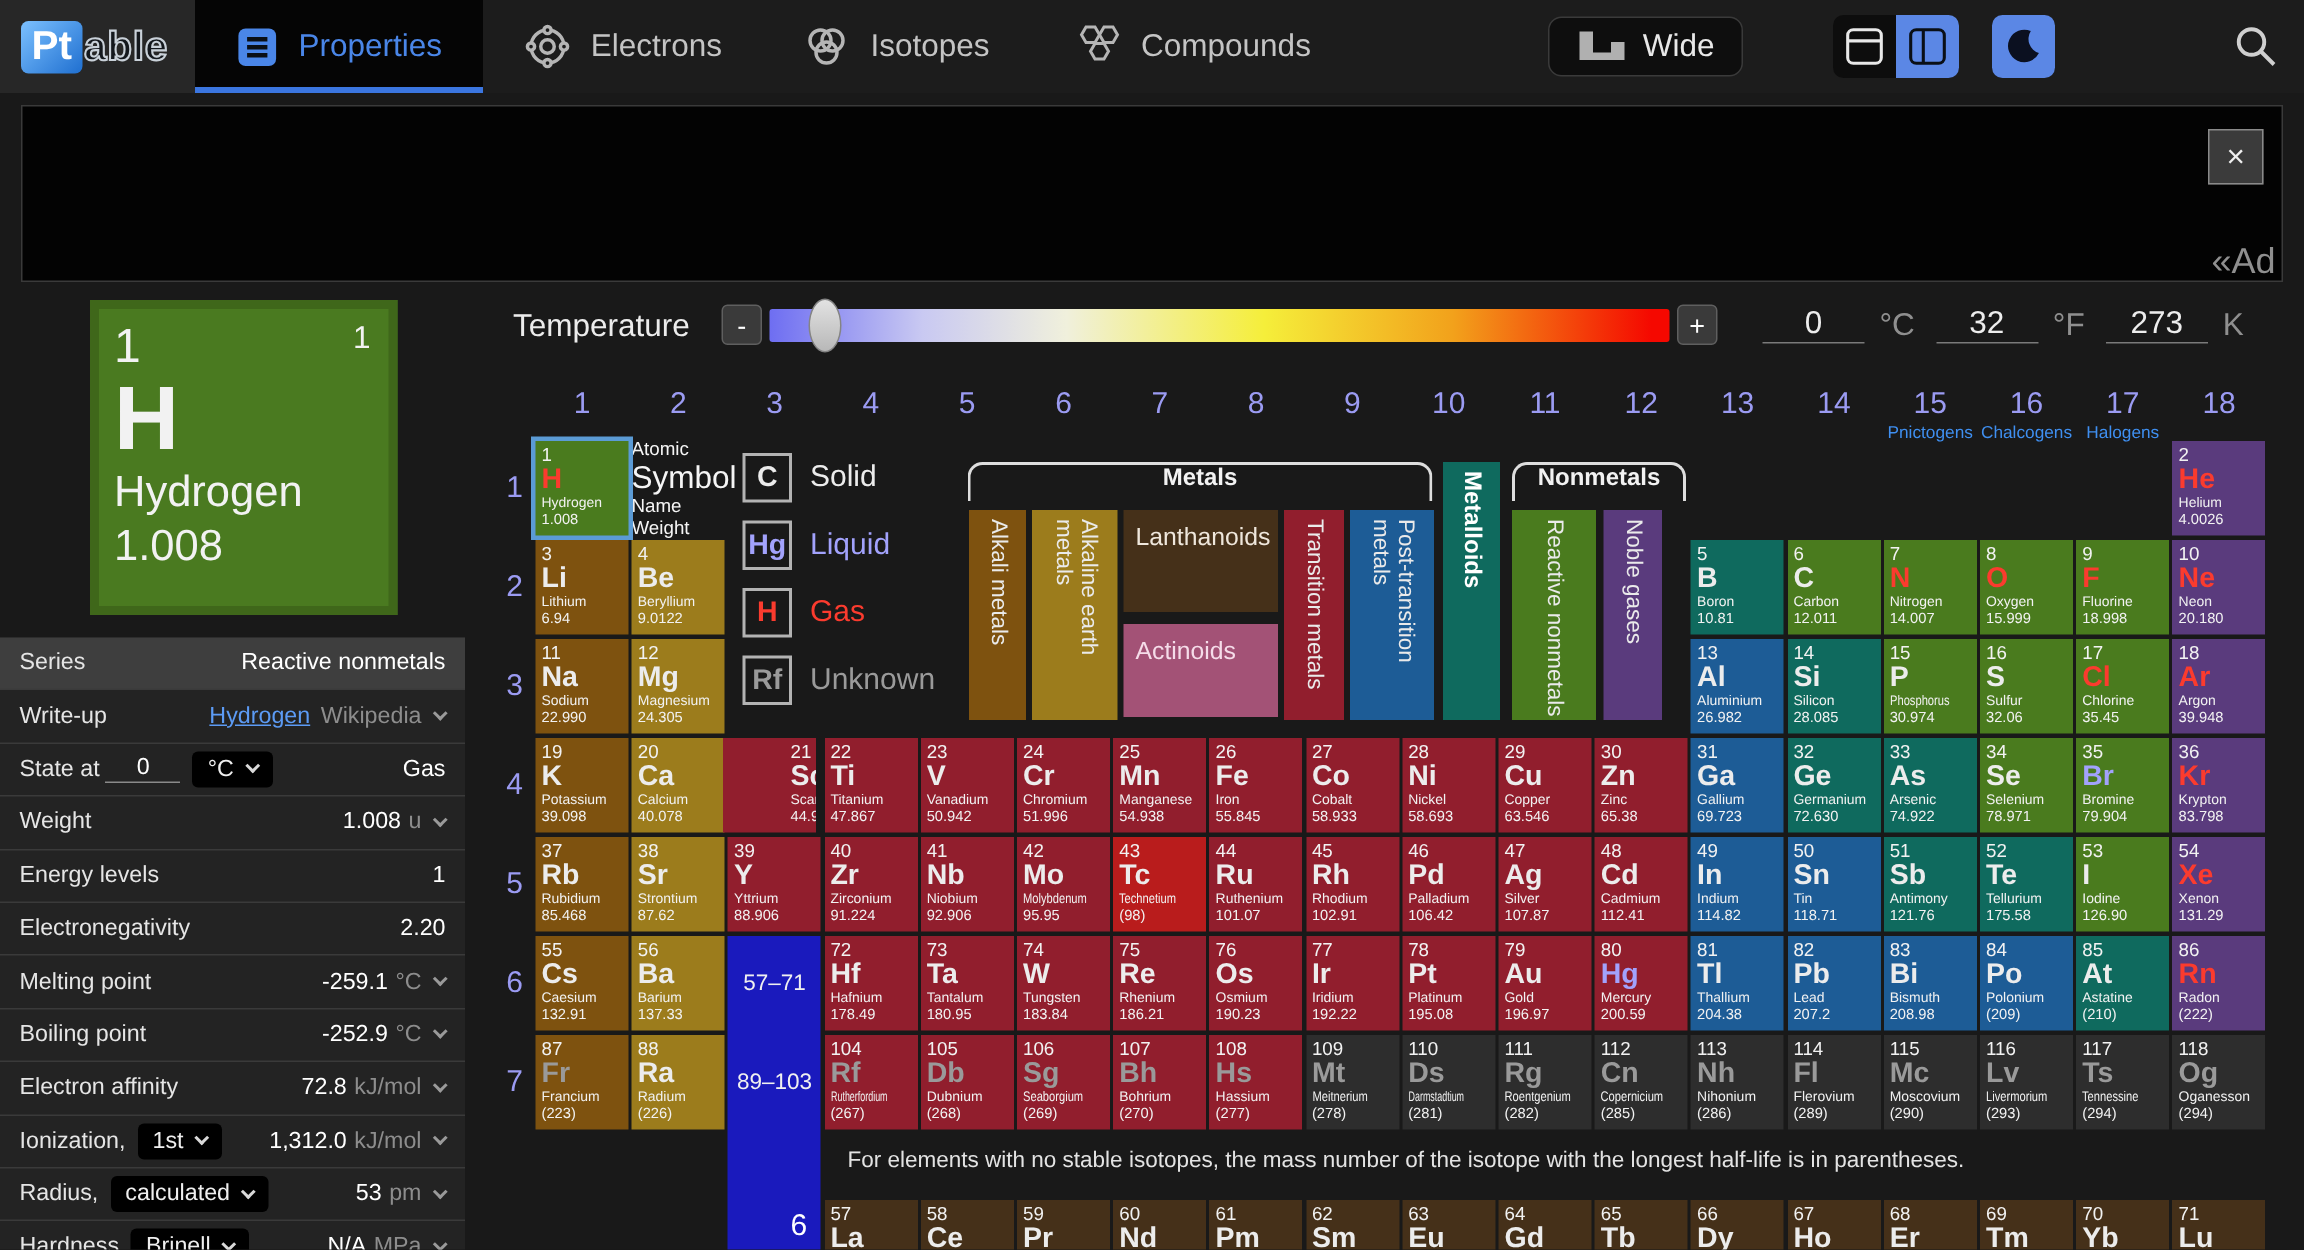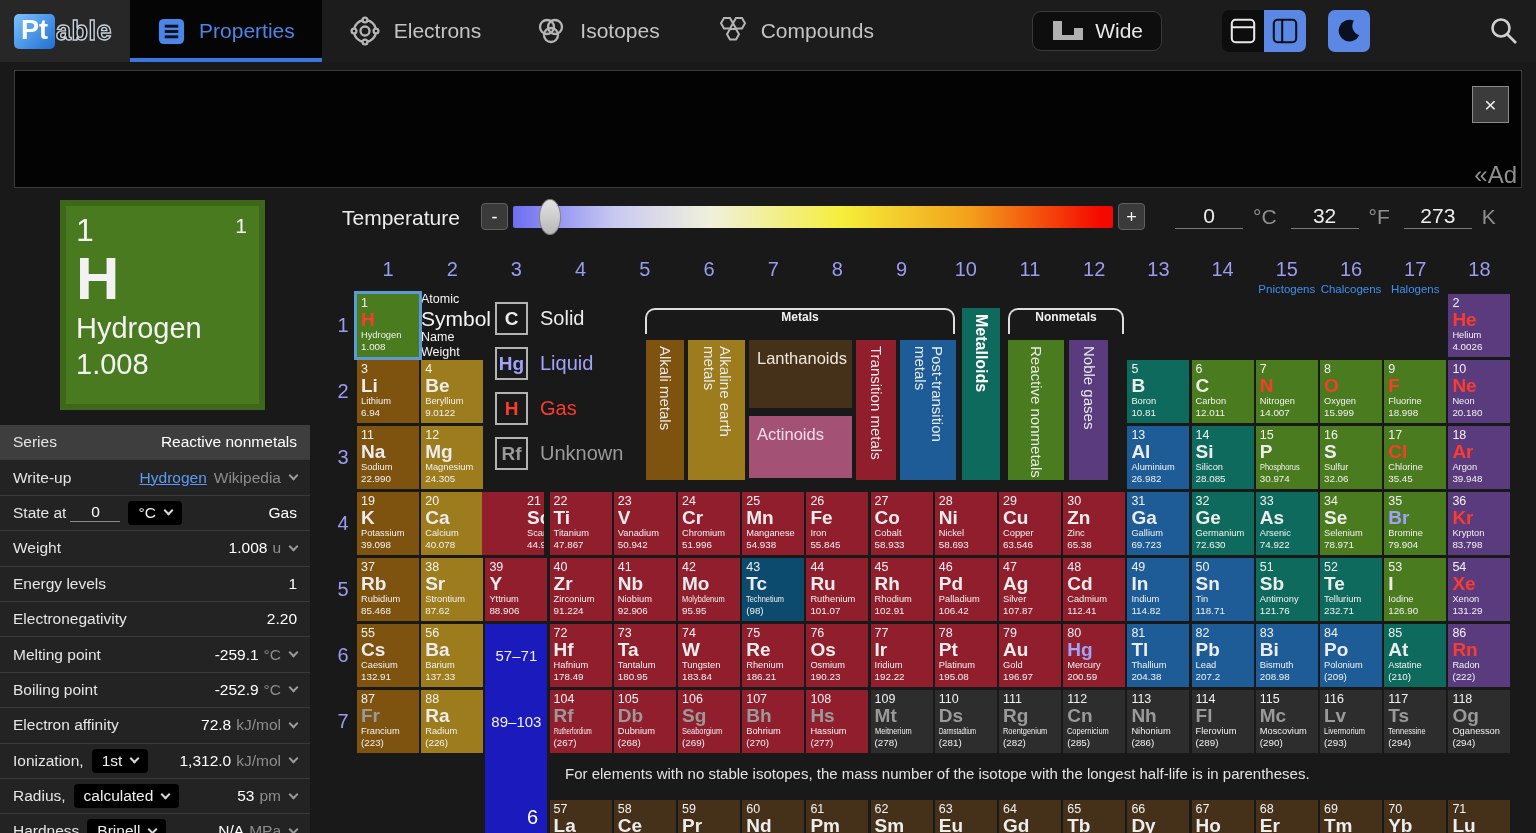--- a/index.html
+++ b/index.html
@@ -113,21 +113,21 @@
   .key-cell .k1 { font-size:12.5px; line-height:15px; }
   .key-cell .k2 { font-size:21px; line-height:23px; }
   .stitem { position:absolute; left:138px; display:flex; align-items:center; }
   .stbox { width:33px; height:33px; border:2px solid #b3b3b3; display:flex;
     align-items:center; justify-content:center; font-size:19px; font-weight:700; }
   .stlabel { font-size:20px; margin-left:12px; }
 
   
   .bracket { position:absolute; top:14px; height:26px; border:2px solid #dedede;
     border-bottom:none; border-radius:10px 10px 0 0; text-align:center;
-    font-size:12px; font-weight:700; color:#f2f2f2; }
+    font-size:16px; font-weight:700; color:#f2f2f2; }
   .sw { position:absolute; top:46px; height:140px; }
   .sw .vtxt { writing-mode:vertical-rl; font-size:15px; color:#eaeaea; line-height:1.1;
     padding-top:6px; display:block; margin:0 auto; height:100%; text-align:left; }
   .sw { display:flex; justify-content:center; }
   .sw-met { top:14px !important; height:172px !important; }
   .sw-met .vtxt { font-weight:700; font-size:16px; color:#fff; }
   .lanbox, .actbox { position:absolute; left:392px; width:103px; padding:9px 8px;
     font-size:16.5px; color:#efe7dc; cursor:pointer; }
   .lanbox { top:46px; height:68px; }
   .actbox { top:122px; height:62px; color:#f5dce9; }
@@ -659,21 +659,21 @@
           <span class="sym" style="color: rgb(236, 236, 236);">Nb</span>
           <span class="ename">Niobium</span>
           <span class="ew">92.906</span>
         </div>
         <div class="cell" style="left: 321px; top: 264px; background: rgb(145, 30, 45);">
           <span class="num">42</span>
           <span class="sym" style="color: rgb(236, 236, 236);">Mo</span>
           <span class="ename" style="transform: scaleX(0.8);">Molybdenum</span>
           <span class="ew">95.95</span>
         </div>
-        <div class="cell" style="left: 385.2px; top: 264px; background: #0c4a6e;">
+        <div class="cell" style="left: 385.2px; top: 264px; background: #b91c1c;">
           <span class="num">43</span>
           <span class="sym" style="color: rgb(236, 236, 236);">Tc</span>
           <span class="ename" style="transform: scaleX(0.8);">Technetium</span>
           <span class="ew">(98)</span>
         </div>
         <div class="cell" style="left: 449.4px; top: 264px; background: rgb(145, 30, 45);">
           <span class="num">44</span>
           <span class="sym" style="color: rgb(236, 236, 236);">Ru</span>
           <span class="ename">Ruthenium</span>
           <span class="ew">101.07</span>
@@ -717,21 +717,21 @@
         <div class="cell" style="left: 898.8px; top: 264px; background: rgb(15, 106, 94);">
           <span class="num">51</span>
           <span class="sym" style="color: rgb(236, 236, 236);">Sb</span>
           <span class="ename">Antimony</span>
           <span class="ew">121.76</span>
         </div>
         <div class="cell" style="left: 963px; top: 264px; background: rgb(15, 106, 94);">
           <span class="num">52</span>
           <span class="sym" style="color: rgb(236, 236, 236);">Te</span>
           <span class="ename">Tellurium</span>
-          <span class="ew">232.71</span>
+          <span class="ew">175.58</span>
         </div>
         <div class="cell" style="left: 1027.2px; top: 264px; background: rgb(74, 123, 30);">
           <span class="num">53</span>
           <span class="sym" style="color: rgb(236, 236, 236);">I</span>
           <span class="ename">Iodine</span>
           <span class="ew">126.90</span>
         </div>
         <div class="cell" style="left: 1091.4px; top: 264px; background: rgb(90, 59, 125);">
           <span class="num">54</span>
           <span class="sym" style="color: rgb(251, 59, 46);">Xe</span>

